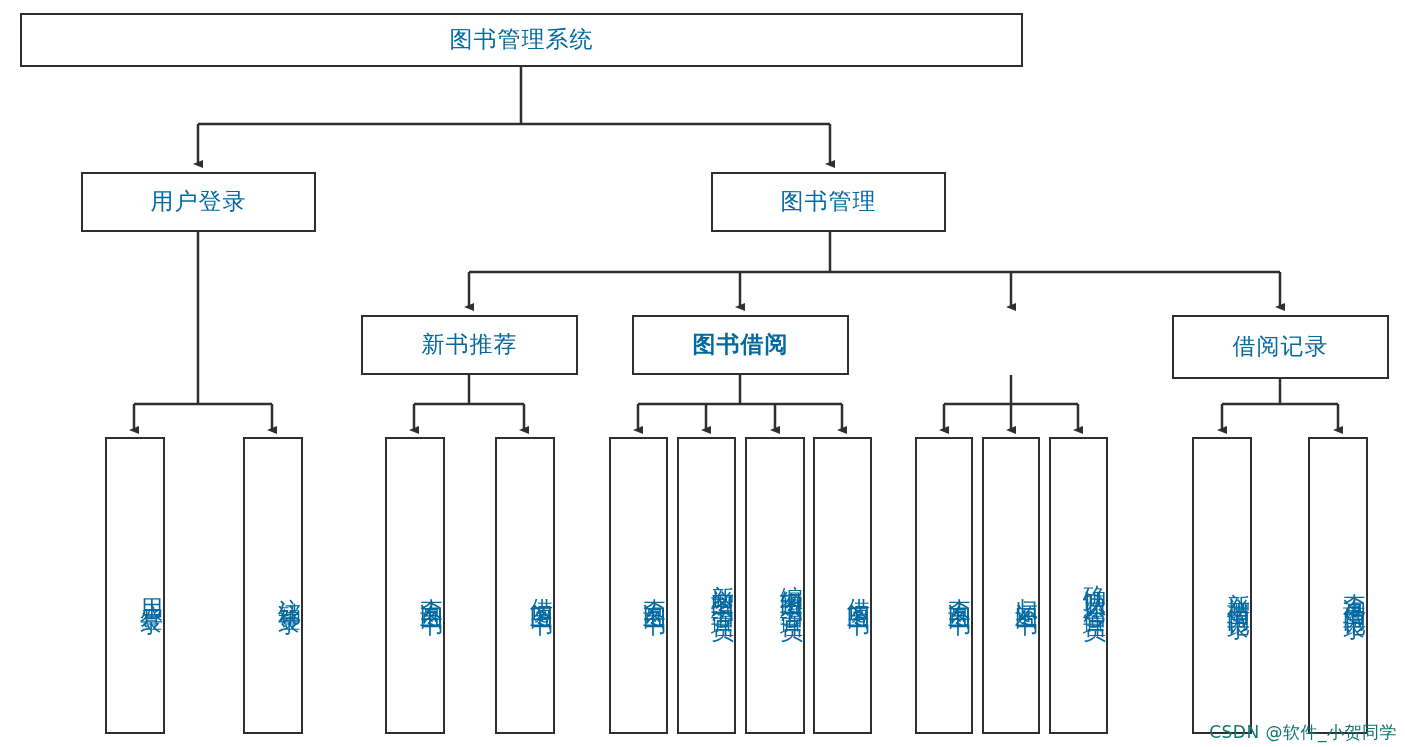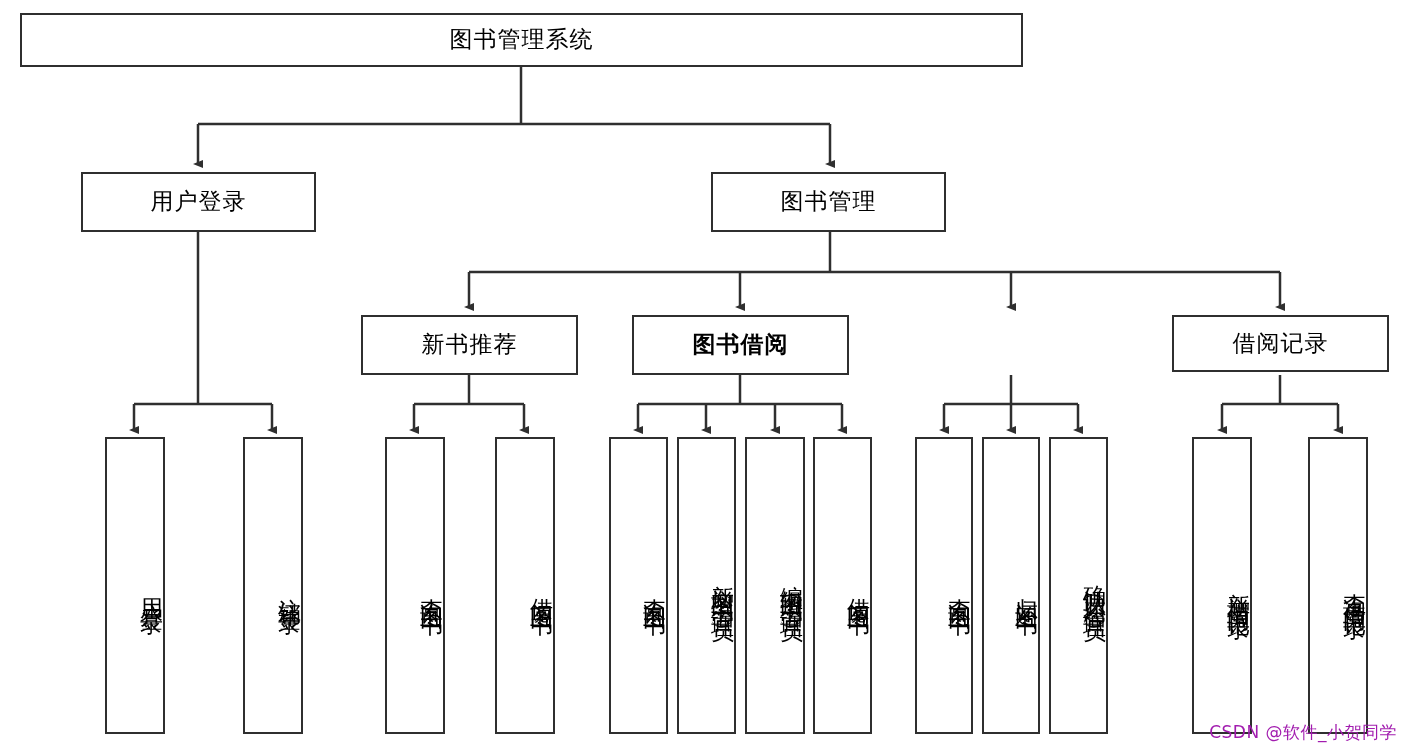--- a/index.html
+++ b/index.html
@@ -23,21 +23,21 @@
     pointer-events: none;
   }
   .node {
     position: absolute;
     box-sizing: border-box;
     background: #ffffff;
     border: 2px solid #2f2f2f;
     display: flex;
     align-items: center;
     justify-content: center;
-    color: #000000;
+    color: #0369a1;
     z-index: 2;
   }
   .node.horiz {
     font-size: 23px;
     letter-spacing: 1px;
     line-height: 1.2;
   }
   .node.vert {
     writing-mode: vertical-rl;
     text-orientation: upright;
@@ -52,21 +52,21 @@
   .node.vert .vlabel {
     writing-mode: vertical-rl;
     text-orientation: upright;
     display: block;
   }
   .watermark {
     position: absolute;
     right: 8px;
     bottom: 3px;
     font-size: 17px;
-    color: #a21caf;
+    color: #0f766e;
     letter-spacing: 0.5px;
     z-index: 5;
     white-space: nowrap;
   }
 </style>
 </head>
 <body>
 
 <div id="canvas">
 
@@ -130,21 +130,21 @@
   <div class="node horiz" style="left:361px; top:315px; width:217px; height:60px;">
     <span>新书推荐</span>
   </div>
 
   <div class="node horiz" style="left:711px; top:172px; width:235px; height:60px;">
     <span>图书管理</span>
   </div>
   <div class="node horiz" style="left:632px; top:315px; width:217px; height:60px;font-weight:bold;">
     <span>图书借阅</span>
   </div>
-  <div class="node horiz" style="left:1172px; top:315px; width:217px; height:57px;">
+  <div class="node horiz" style="left:1172px; top:315px; width:217px; height:64px;">
     <span>借阅记录</span>
   </div>
 
   <div class="node vert" style="left:105px; top:437px; width:60px; height:297px;">
     <span class="vlabel">用户登录</span>
   </div>
   <div class="node vert" style="left:243px; top:437px; width:60px; height:297px;">
     <span class="vlabel">注销登录</span>
   </div>
 

